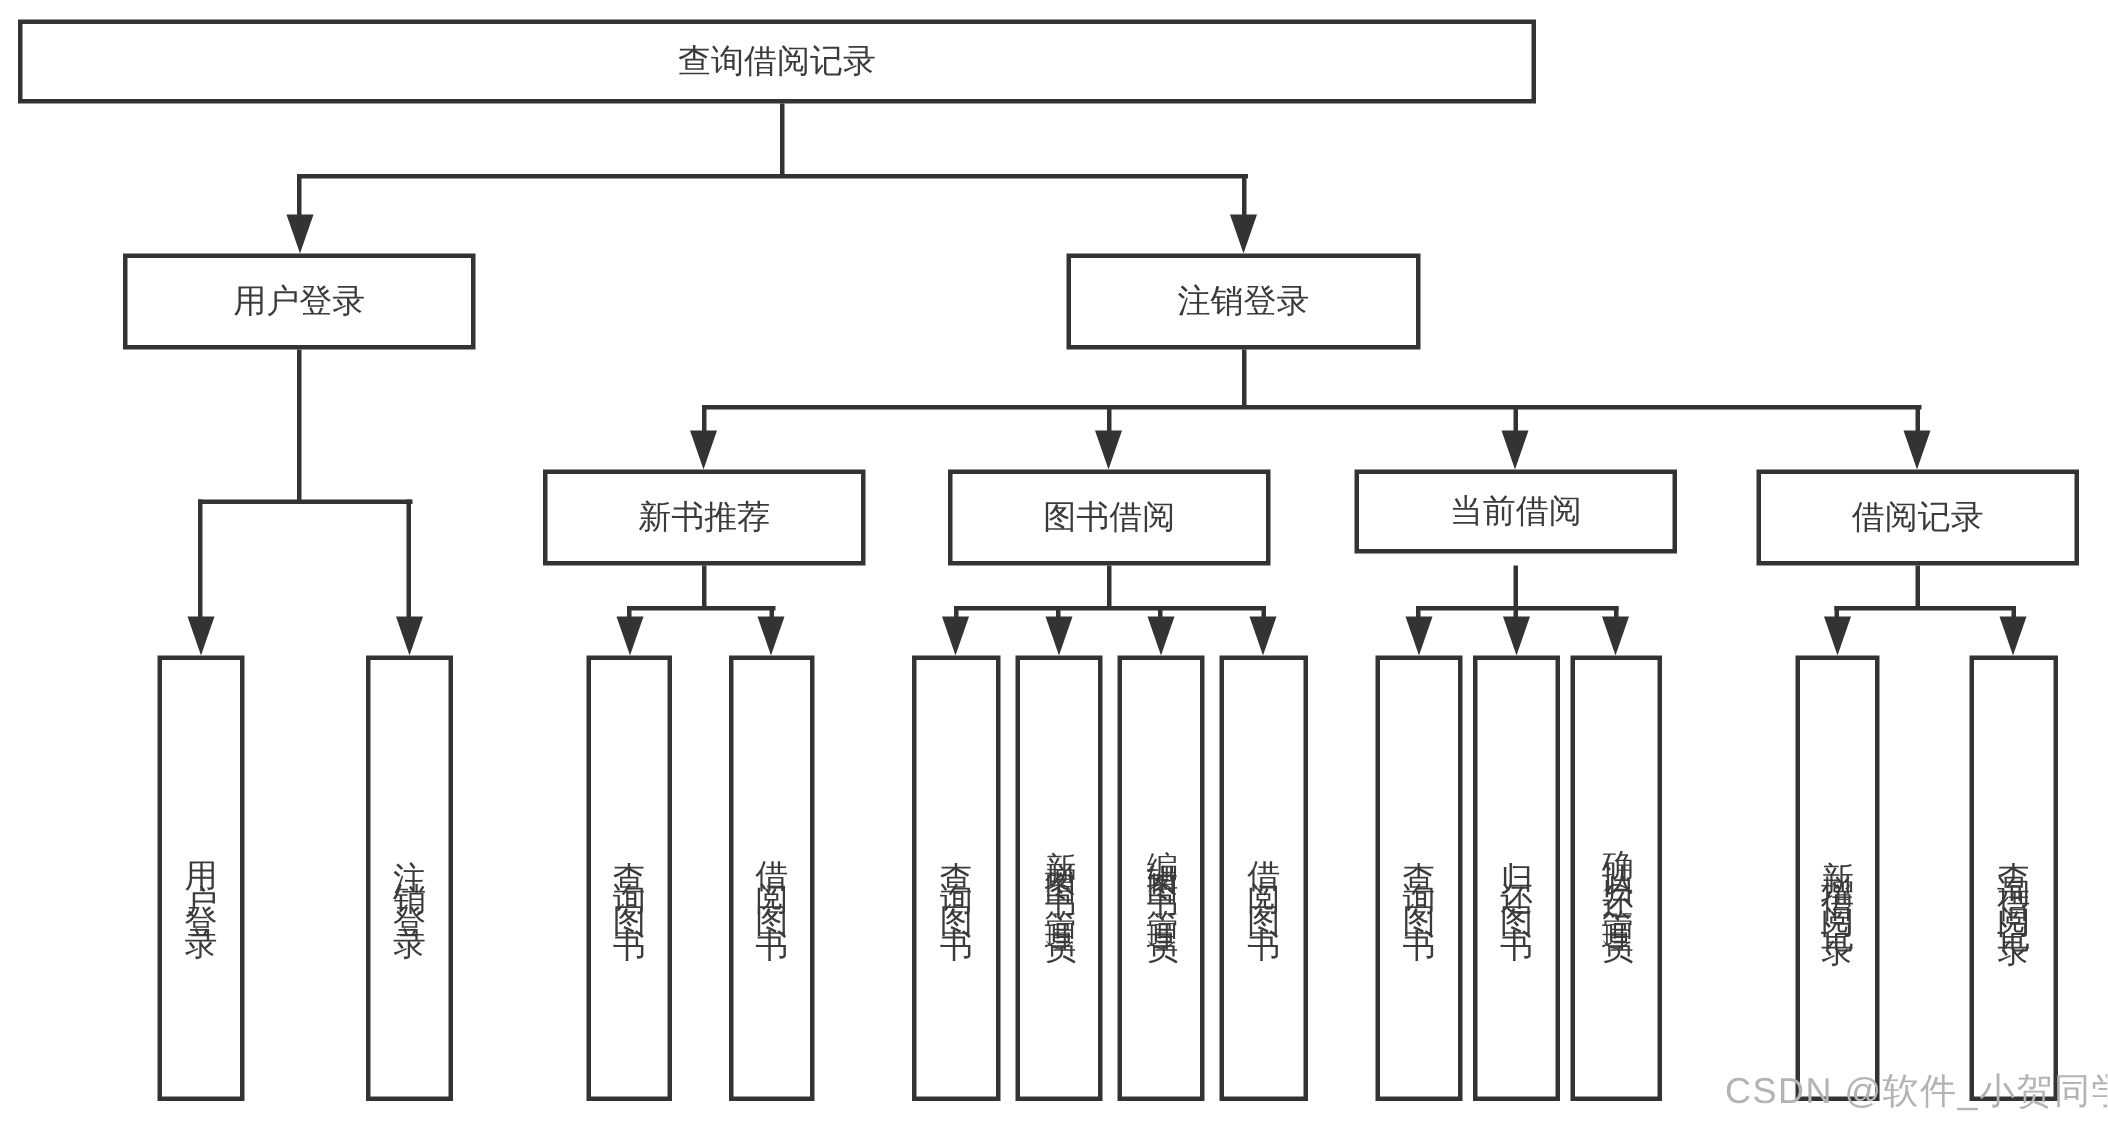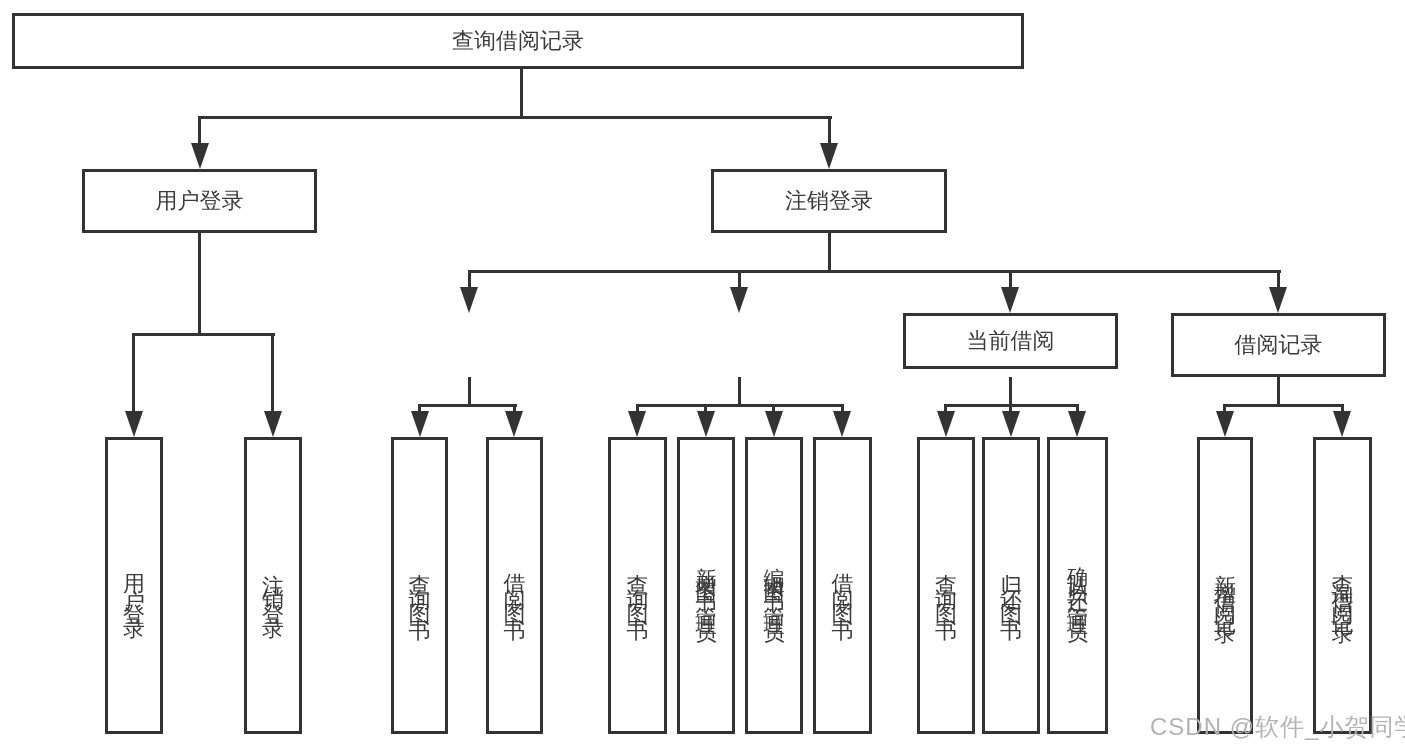--- a/index.html
+++ b/index.html
@@ -89,20 +89,26 @@
   <div class="ln" style="left:468px; top:270px; width:813px; height:3px;"></div>
   <div class="ln" style="left:468px; top:270px; width:3px; height:19px;"></div>
   <div class="arr" style="left:460px; top:287px;"></div>
   <div class="ln" style="left:738px; top:270px; width:3px; height:19px;"></div>
   <div class="arr" style="left:730px; top:287px;"></div>
   <div class="ln" style="left:1009px; top:270px; width:3px; height:19px;"></div>
   <div class="arr" style="left:1001px; top:287px;"></div>
   <div class="ln" style="left:1277px; top:270px; width:3px; height:19px;"></div>
   <div class="arr" style="left:1269px; top:287px;"></div>
 
+  <div class="node" style="left:362px; top:313px; width:215px; height:64px;">
+    <span>新书推荐</span>
+  </div>
+  <div class="node" style="left:632px; top:313px; width:215px; height:64px;">
+    <span>图书借阅</span>
+  </div>
   <div class="node" style="left:903px; top:313px; width:215px; height:56px;">
     <span>当前借阅</span>
   </div>
   <div class="node" style="left:1171px; top:313px; width:215px; height:64px;">
     <span>借阅记录</span>
   </div>
 
   <div class="ln" style="left:468px; top:377px; width:3px; height:29px;"></div>
   <div class="ln" style="left:418px; top:404px; width:99px; height:3px;"></div>
   <div class="ln" style="left:418px; top:404px; width:3px; height:9px;"></div>

